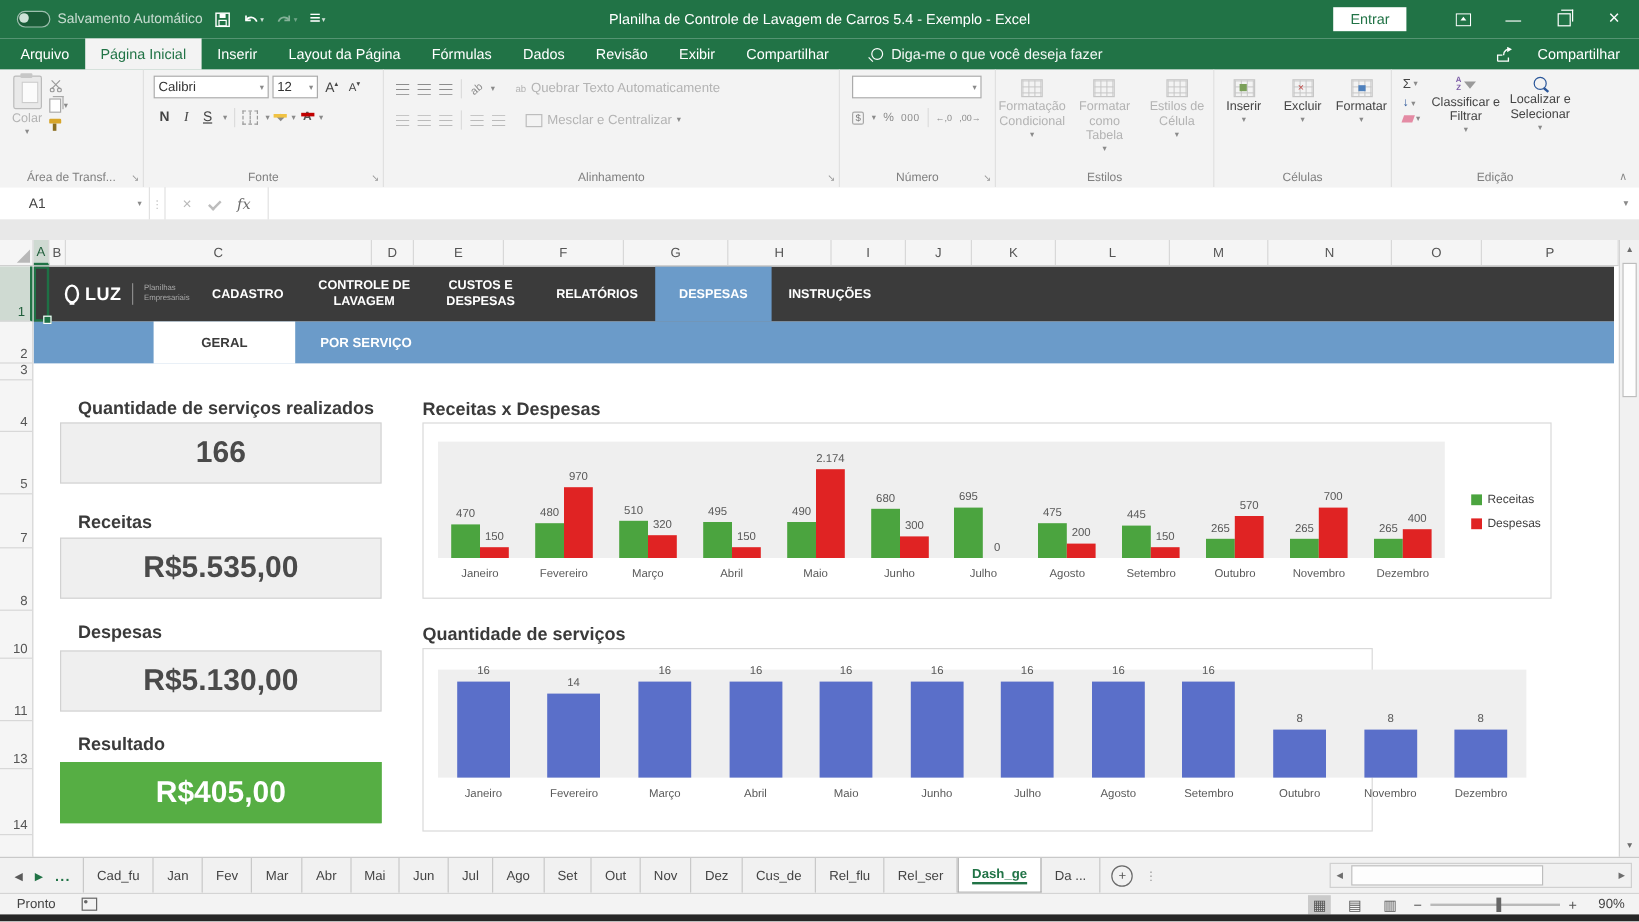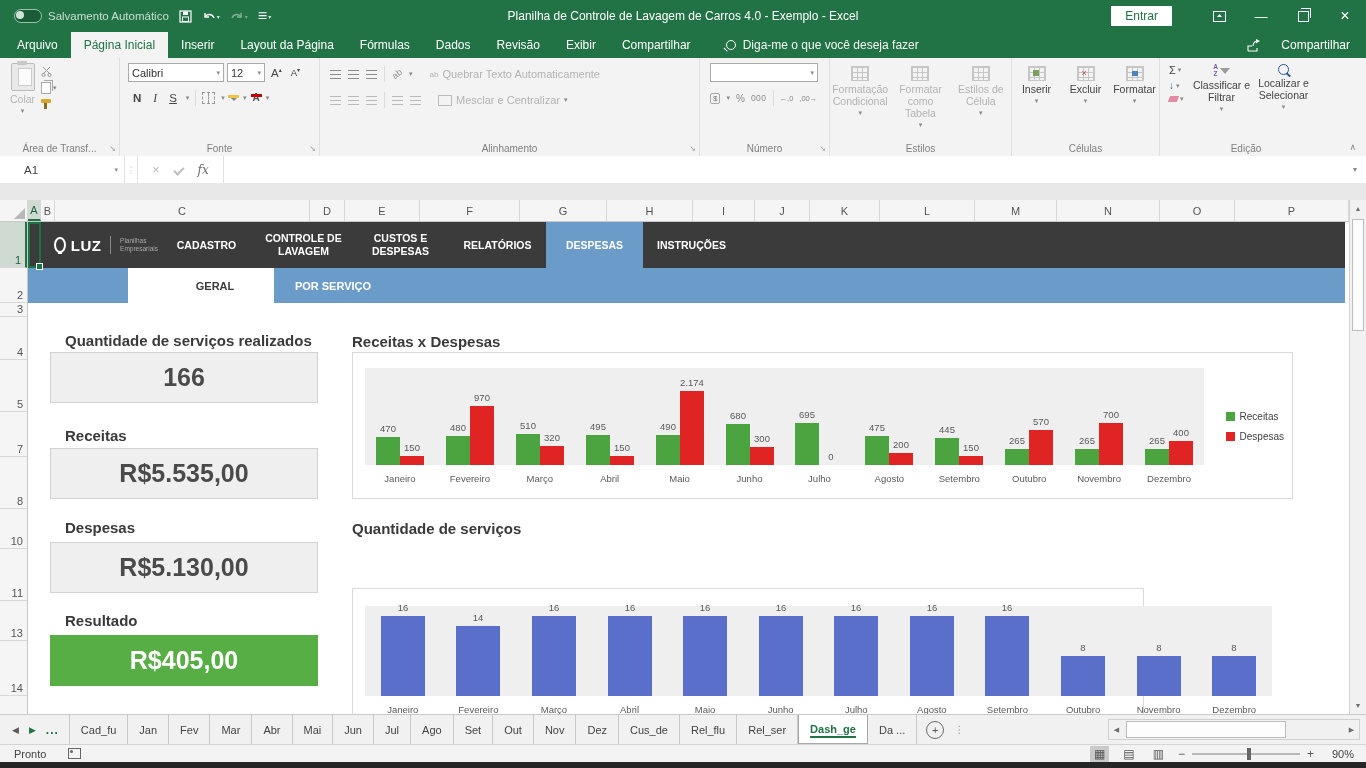--- a/index.html
+++ b/index.html
@@ -134,21 +134,21 @@
   .bulb{width:12px;height:12px;border:2px solid #fff;border-radius:50%;position:relative;display:inline-block;}
   .bulb::after{content:"";position:absolute;left:2px;top:12px;width:4px;height:3px;background:#fff;}
   .brandname{color:#fff;font-size:15px;font-weight:bold;letter-spacing:.5px;}
   .branddiv{width:1px;height:18px;background:#8a8a8a;margin:0 4px;}
   .brandsub{display:flex;flex-direction:column;font-size:6.5px;color:#a9a9a9;line-height:1.25;}
   .navitem{width:97px;display:flex;align-items:center;justify-content:center;text-align:center;color:#fff;font-size:10.5px;font-weight:bold;line-height:1.2;padding:0 2px;box-sizing:border-box;}
   .navitem.active{background:#6b9bc9;}
   
   #subnav{position:absolute;left:0;top:46px;right:4px;height:35px;background:#6b9bc9;display:flex;align-items:stretch;}
   .subitem{width:118px;display:flex;align-items:center;justify-content:center;font-size:11px;font-weight:bold;color:#fff;}
-  .subitem.active{background:#fff;color:#3b3b3b;padding-left:28px;}
+  .subitem.active{background:#fff;color:#3b3b3b;}
   #subnav .subitem:first-child{margin-left:100px;}
   
   #content{position:absolute;left:0;top:81px;right:0;bottom:0;background:#fff;}
   .stat-label{position:absolute;font-size:15px;font-weight:bold;color:#3a3a3a;}
   .stat-box{position:absolute;left:22px;width:268px;height:51px;background:#efefef;border:1px solid #d2d2d2;box-sizing:border-box;display:flex;align-items:center;justify-content:center;font-size:25px;font-weight:bold;color:#4a4a4a;}
   .stat-box.green{background:#56ae44;border-color:#56ae44;color:#fff;}
   .chart-title{position:absolute;font-size:15px;font-weight:bold;color:#3a3a3a;}
   .chart-frame{position:absolute;background:#fff;border:1px solid #d9d9d9;box-sizing:border-box;}
   .chart-plot{position:absolute;background:#efefef;}
   .bar{position:absolute;}
@@ -219,21 +219,21 @@
     </span>
     <span class="qbtn dim">
       <svg width="14" height="12" viewBox="0 0 14 12">
           <path d="M11 3 v4 h-4" fill="none" stroke="#fff" stroke-width="1.4"></path>
           <path d="M11 7 C9 3.5, 4 3.5, 2 8" fill="none" stroke="#fff" stroke-width="1.4"></path>
         </svg>
       <span class="mini">▾</span>
     </span>
     <span class="qbtn">≡<span class="mini">▾</span></span>
   </div>
-  <div class="wtitle">Planilha de Controle de Lavagem de Carros 4.0 - Exemplo - Excel</div>
+  <div class="wtitle">Planilha de Controle de Lavagem de Carros 5.4 - Exemplo - Excel</div>
   <div class="wright">
     <span class="entrar">Entrar</span>
     <span class="wbtn">
       <svg width="13" height="11" viewBox="0 0 13 11">
           <rect x="0.5" y="0.5" width="12" height="10" fill="none" stroke="#fff"></rect>
           <path d="M6.5 3 L9 6 H4 Z" fill="#fff"></path>
         </svg>
     </span>
     <span class="wbtn">—</span>
     <span class="wbtn">
@@ -611,21 +611,21 @@
               <span class="swatch" style="background: rgb(75, 164, 63);"></span>
               <span>Receitas</span>
             </div>
             <div class="legend-row">
               <span class="swatch" style="background: rgb(224, 35, 35);"></span>
               <span>Despesas</span>
             </div>
           </div>
         </div>
         <div class="chart-title" style="left: 324px; top: 217px;">Quantidade de serviços</div>
-        <div class="chart-frame" style="left: 324px; top: 237px; width: 792px; height: 153px; margin-top: 48px;">
+        <div class="chart-frame" style="left: 324px; top: 237px; width: 792px; height: 153px;">
           <div class="chart-plot" style="left: 12px; top: 17px; width: 907px; height: 90px;"></div>
           <div class="bar" style="left: 28px; width: 44px; bottom: 44px; height: 80px; background: rgb(90, 111, 201);"></div>
           <div class="bar-label" style="left: 26px; width: 48px; bottom: 127px;">16</div>
           <div class="cat-label" style="left: 12px; width: 75.5833px; top: 115px;">Janeiro</div>
           <div class="bar" style="left: 103px; width: 44px; bottom: 44px; height: 70px; background: rgb(90, 111, 201);"></div>
           <div class="bar-label" style="left: 101px; width: 48px; bottom: 117px;">14</div>
           <div class="cat-label" style="left: 87.5833px; width: 75.5833px; top: 115px;">Fevereiro</div>
           <div class="bar" style="left: 179px; width: 44px; bottom: 44px; height: 80px; background: rgb(90, 111, 201);"></div>
           <div class="bar-label" style="left: 177px; width: 48px; bottom: 127px;">16</div>
           <div class="cat-label" style="left: 163.167px; width: 75.5833px; top: 115px;">Março</div>

